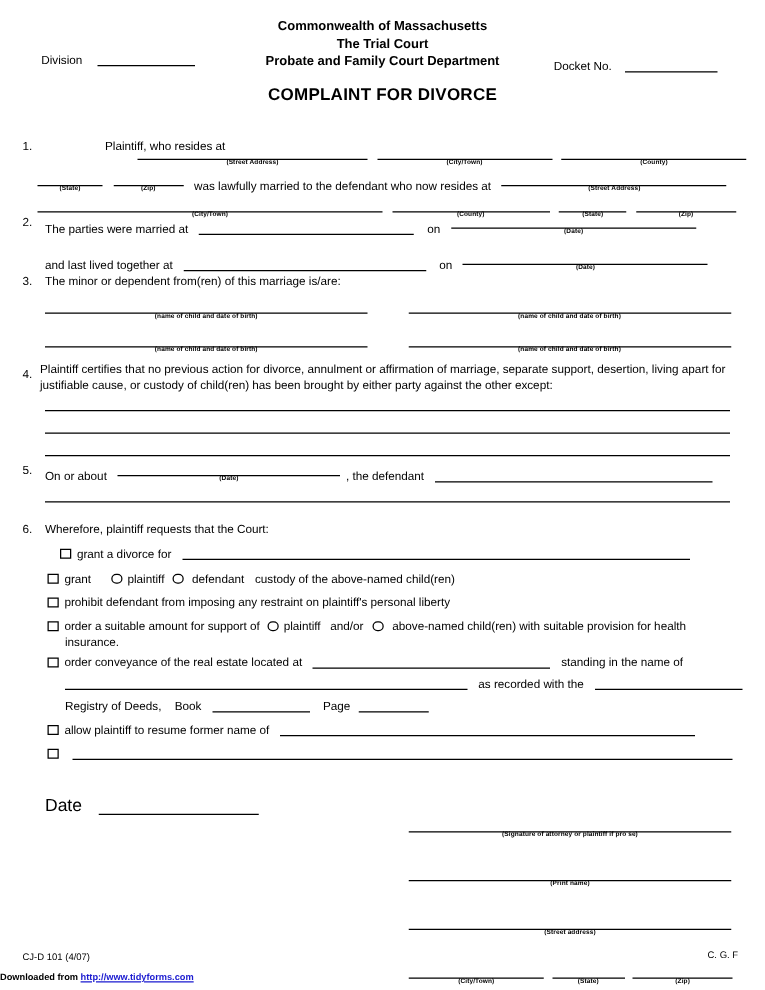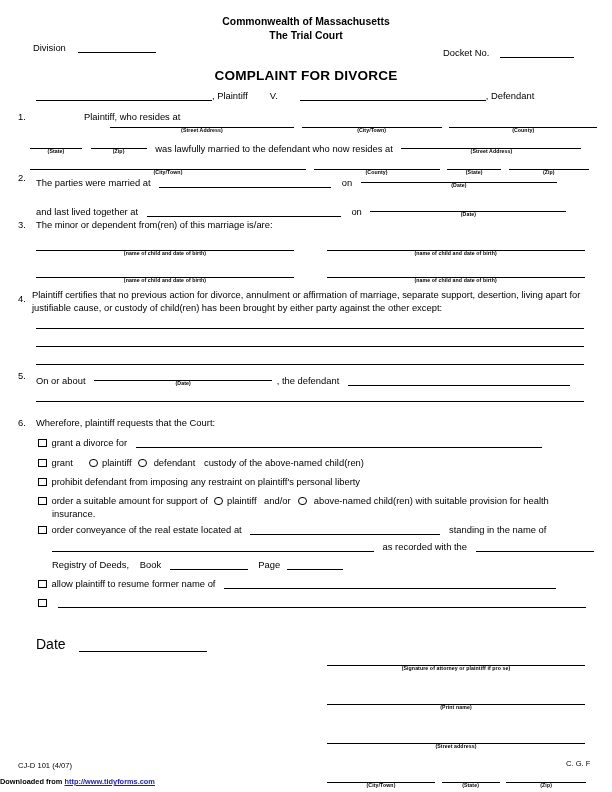--- a/index.html
+++ b/index.html
@@ -75,36 +75,34 @@
   .dl a { color: #1a1ad0; text-decoration: underline; }
 </style>
 </head>
 <body>
 
 <div class="page">
 
   <div class="hdr">
     <div class="l1">Commonwealth of Massachusetts</div>
     <div class="l2">The Trial Court</div>
+    <div class="l3">Probate and Family Court Department</div>
   </div>
   <div class="title">COMPLAINT FOR DIVORCE</div>
 
   <div class="division">
     <span>Division</span>
     <span class="ln"></span>
   </div>
 
   <div class="docket">
     <span>Docket No.</span>
     <span class="ln"></span>
   </div>
 
-  <div class="parties">
-    <span class="ln p1"></span><span>, Plaintiff</span><span class="vs">V.</span><span class="ln p2"></span><span>, Defendant</span>
-  </div>
 
   <div class="item s1">
     <span class="num">1.</span>
     <div class="body" style="top:0;padding-left:48px;">
       <span>Plaintiff, who resides at</span>
     </div>
     <div style="position:absolute; left:110px; top:6px;">
       <span class="capwrap" style="width:184px;">
         <span class="ln" style="width:184px;"></span>
         <span class="cap">(Street Address)</span>
@@ -225,21 +223,21 @@
     </div>
     <div class="fullline" style="position:absolute; left:36px; top:31px; width:548px;"></div>
   </div>
 
   <div class="item s6">
     <span class="num">6.</span>
     <div style="position:absolute; left:36px; top:0;">
       <span>Wherefore, plaintiff requests that the Court:</span>
     </div>
 
-    <div class="crow" style="position:absolute; left:38px; top:20px;">
+    <div class="crow" style="position:absolute; left:48px; top:20px;">
       <span class="cb"></span><span>grant a divorce for</span>
       <span class="ln" style="width:406px; margin-left:6px;"></span>
     </div>
 
     <div class="crow" style="position:absolute; left:38px; top:40px;">
       <span class="cb"></span><span>grant</span>
       <span class="rb" style="margin-left:14px;"></span><span>plaintiff</span>
       <span class="rb"></span><span style="margin-left:3px;">defendant</span>
       <span style="margin-left:6px;">custody of the above-named child(ren)</span>
     </div>

